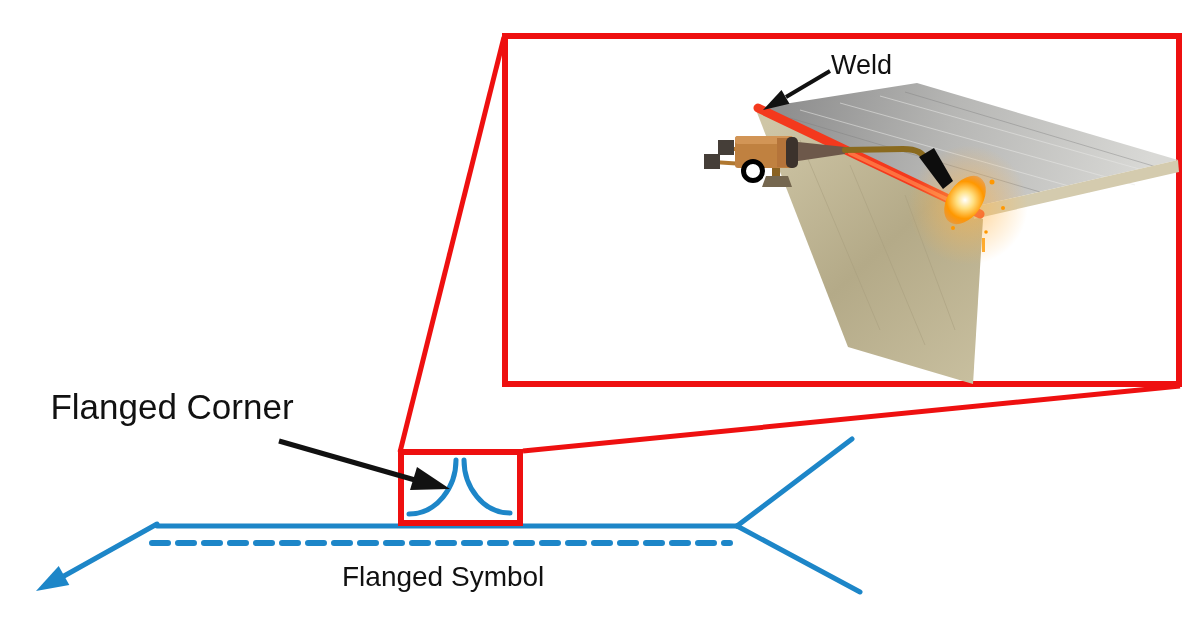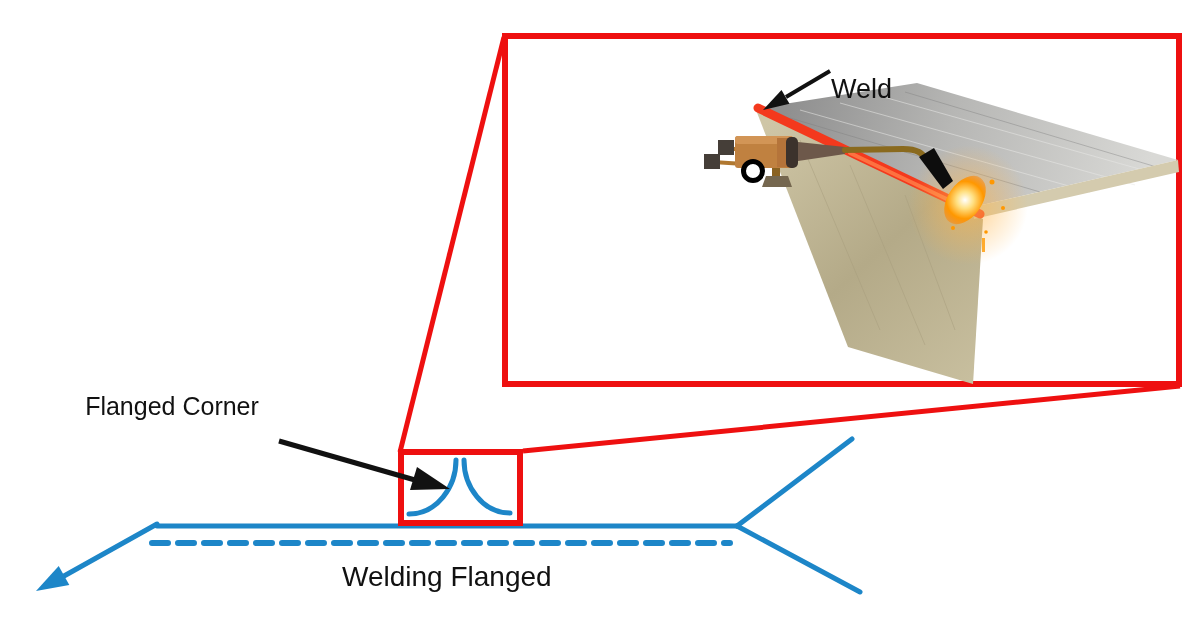--- a/index.html
+++ b/index.html
@@ -12,23 +12,23 @@
     --plate-khaki:#c2b896;
     --torch-orange:#c08140;
   }
   html,body{margin:0;padding:0;background:#fff;}
   .stage{
     position:relative;width:1200px;height:628px;background:#ffffff;overflow:hidden;
     font-family:"Liberation Sans",sans-serif;color:var(--text-black);
   }
   .stage svg{position:absolute;left:0;top:0;}
   .label{position:absolute;color:var(--text-black);}
-  .label-flanged{left:32px;top:394px;width:280px;text-align:center;font-size:25px;line-height:25px;}
+  .label-flanged{left:32px;top:394px;width:280px;text-align:center;font-size:35px;line-height:25px;}
   .label-welding{left:342px;top:561px;font-size:28px;}
-  .label-weld{left:831px;top:50px;font-size:27px;margin-top:24px;}
+  .label-weld{left:831px;top:50px;font-size:27px;}
   .blue-stroke{stroke:var(--line-blue);}
   .red-stroke{stroke:var(--highlight-red);}
 </style>
 </head>
 <body>
 
 <div class="stage">
 
   <svg width="1200" height="628" viewBox="0 0 1200 628">
     <defs>
@@ -148,16 +148,16 @@
 
     <g>
       <line x1="279" y1="441" x2="415" y2="480" stroke="#111111" stroke-width="5"></line>
       <polygon points="450,489 410,490 417,467" fill="#111111"></polygon>
     </g>
   </svg>
 
   <div class="label label-flanged">
     <span>Flanged Corner</span><br>
   </div>
-  <div class="label label-welding">Welding Flanged</div>
+  <div class="label label-welding">Flanged Symbol</div>
   <div class="label label-weld">Weld</div>
 
 </div>
 
 </body></html>

